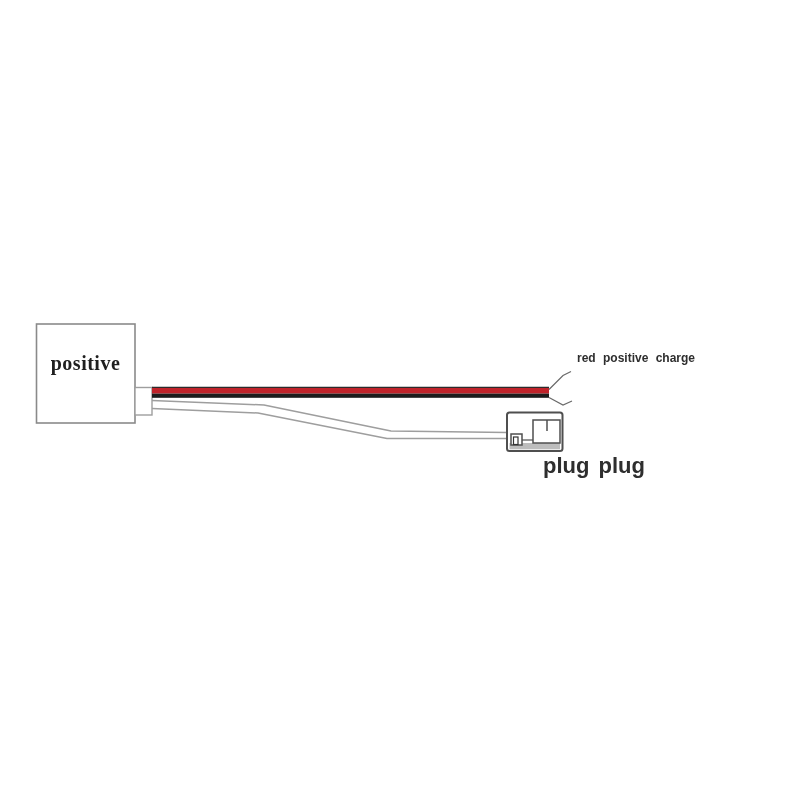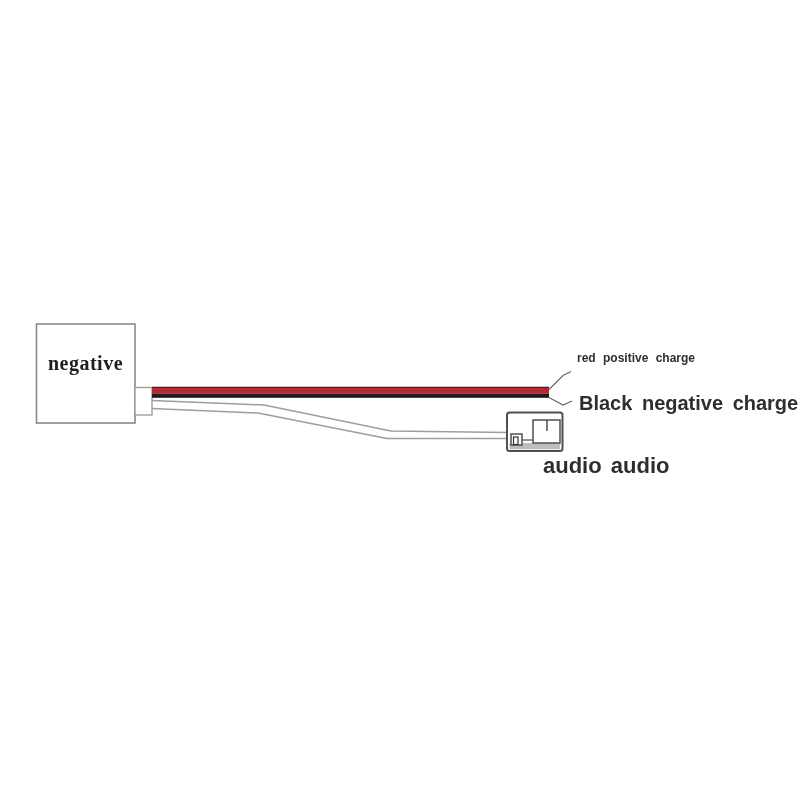--- a/index.html
+++ b/index.html
@@ -88,21 +88,20 @@
       <rect x="507" y="412.5" width="55.5" height="38.5" rx="2.5" fill="#ffffff" stroke-width="2" stroke="#4f4f4f"></rect>
       <rect x="509.5" y="443" width="50.5" height="6.3" fill="#bdbdbd"></rect>
       <rect x="533" y="420" width="27" height="23" fill="#ffffff" stroke-width="1.5" stroke="#4f4f4f"></rect>
       <line x1="547" y1="420" x2="547" y2="431" stroke-width="1.5" stroke="#4f4f4f"></line>
       <rect x="511" y="434" width="11" height="11" fill="#ffffff" stroke-width="1.5" stroke="#4f4f4f"></rect>
       <rect x="513.5" y="437" width="4.5" height="7.5" fill="none" stroke-width="1.2" stroke="#333333"></rect>
       <line x1="522" y1="440" x2="533" y2="440" stroke-width="1.2" stroke="#4f4f4f"></line>
     </g>
   </svg>
 
-  <div class="label module-label">negative</div>
+  <div class="label module-label">positive</div>
 
   <div class="label red-label">red positive charge</div>
 
-  <div class="label black-label">Black negative charge</div>
 
-  <div class="label plug-label">audio audio</div>
+  <div class="label plug-label">plug plug</div>
 
 </div>
 
 </body></html>

